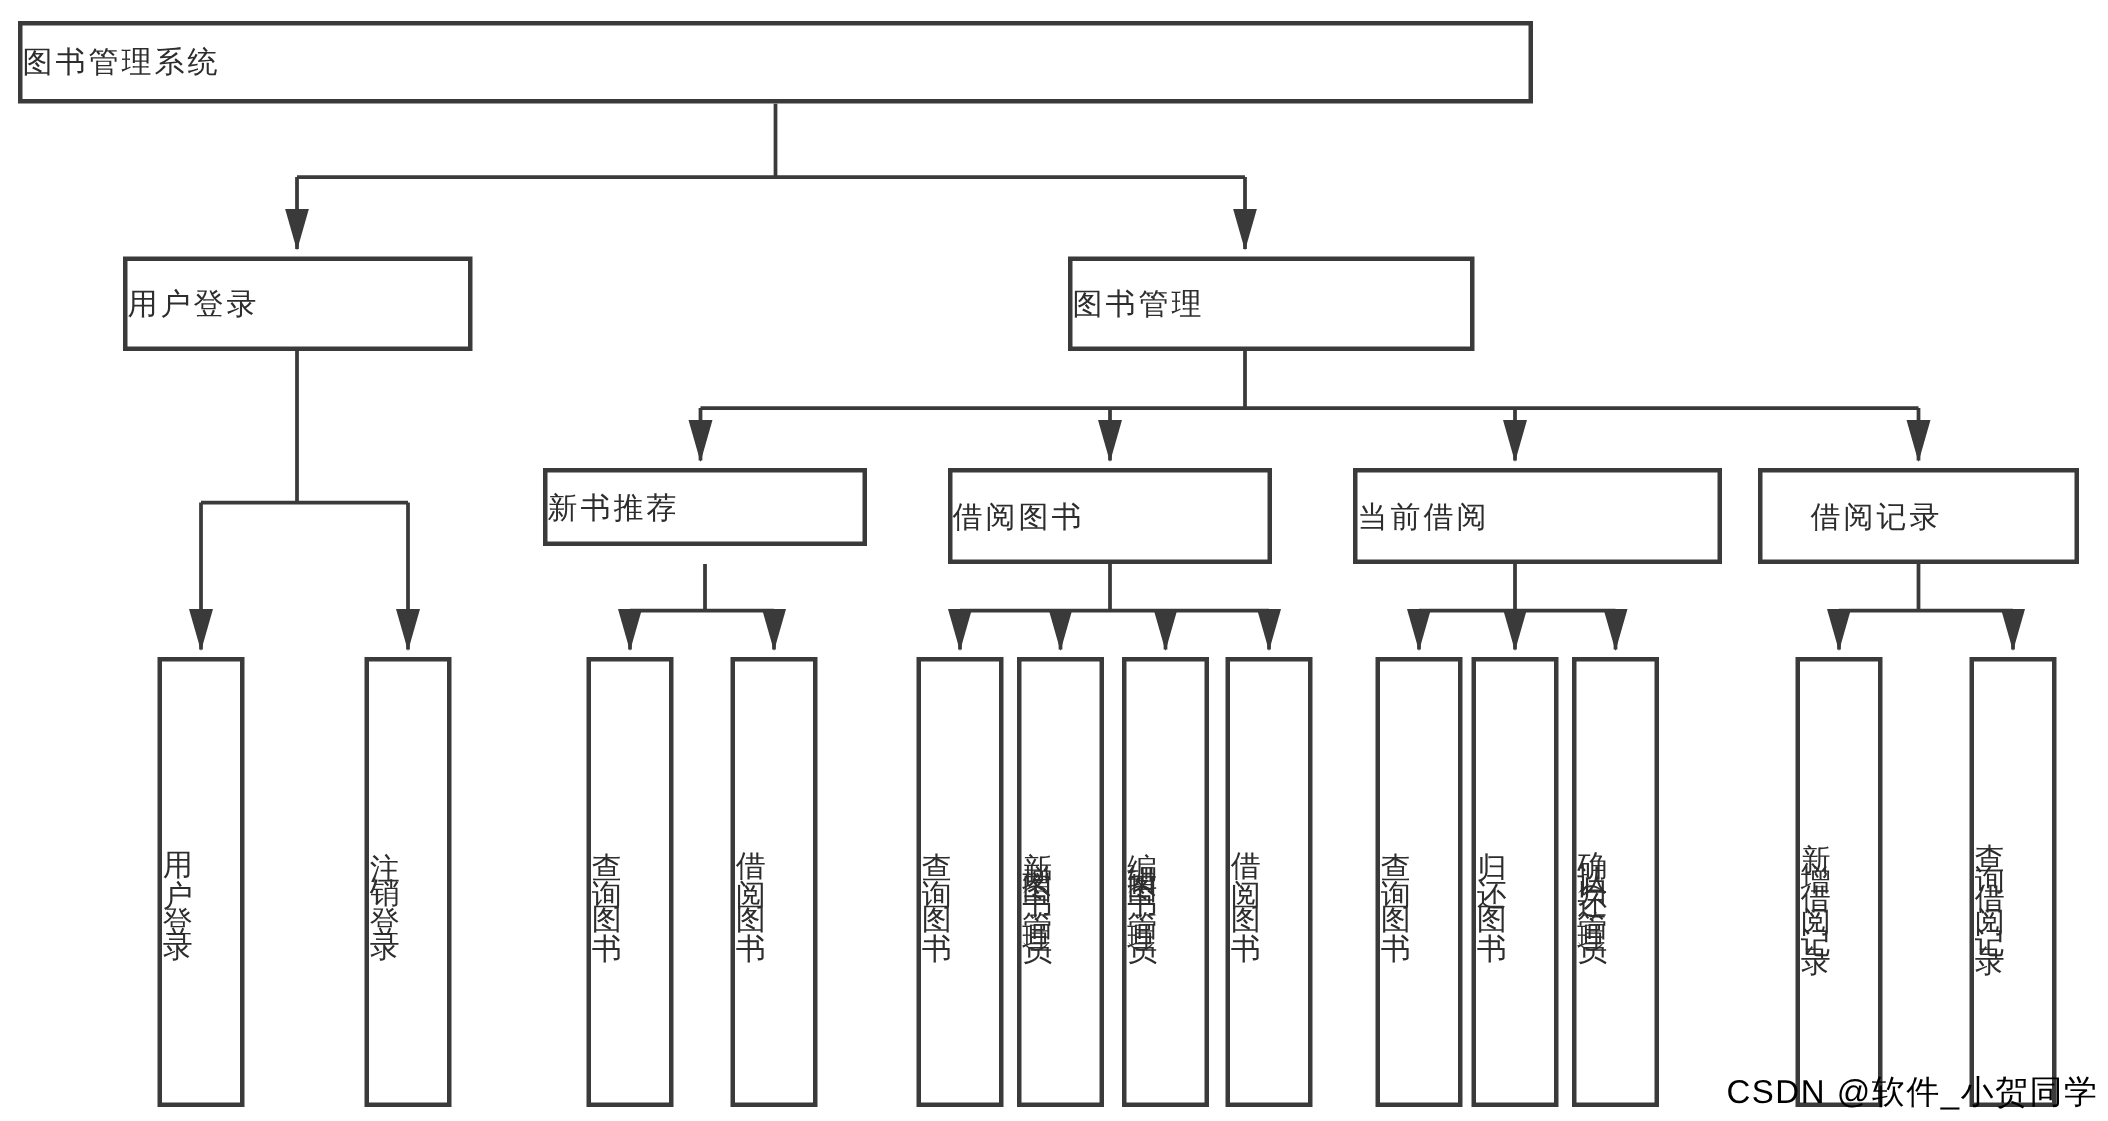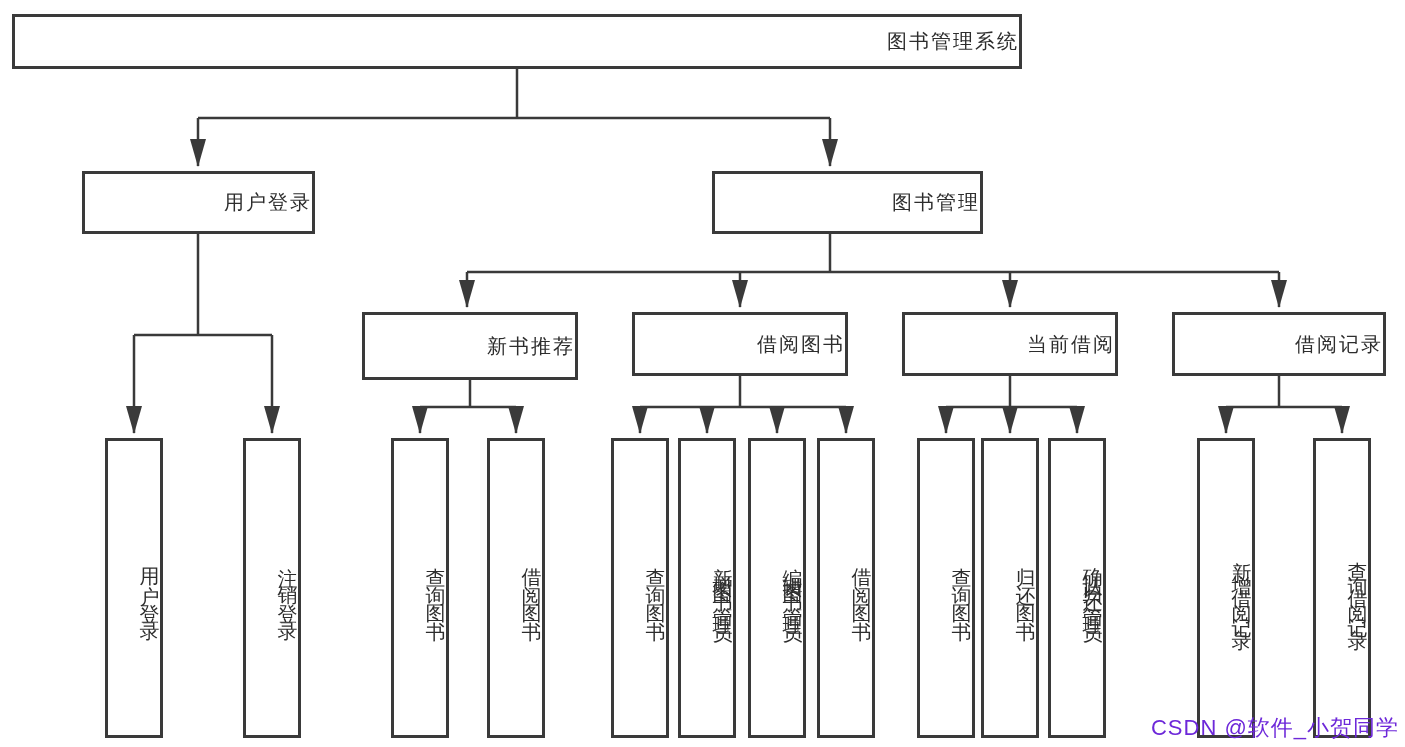--- a/index.html
+++ b/index.html
@@ -5,32 +5,32 @@
   html,body { margin:0; padding:0; background:#ffffff; }
   .canvas {
     position:relative; width:1405px; height:747px;
     background:#ffffff; overflow:hidden;
     font-family:"Liberation Sans", sans-serif;
   }
   svg.connectors { position:absolute; left:0; top:0; width:1405px; height:747px; }
   .box {
     position:absolute; box-sizing:border-box;
     border:3px solid #3a3a3a; background:#ffffff;
-    display:flex; align-items:center; justify-content:flex-end;
+    display:flex; align-items:center; justify-content:flex-start;
     color:#2d2d2d; font-size:20px; letter-spacing:2px;
     z-index:2;
   }
   .leaf { top:438px; width:58px; height:300px; }
   .v-label {
     writing-mode:vertical-rl; text-orientation:mixed;
     font-size:20px; line-height:1; color:#2d2d2d;
   }
   .watermark {
     position:absolute; right:6px; bottom:4px; z-index:6;
-    font-size:22px; color:#6d28d9; letter-spacing:1px;
+    font-size:22px; color:#000000; letter-spacing:1px;
   }
 </style>
 </head>
 <body>
 
 <div class="canvas">
 
   <svg class="connectors" viewBox="0 0 1405 747" xmlns="http://www.w3.org/2000/svg">
     <defs>
       <marker id="arrow" viewBox="0 0 28 18" refX="27" refY="9" markerWidth="28" markerHeight="18" markerUnits="userSpaceOnUse" orient="auto">
@@ -85,27 +85,27 @@
     <span>图书管理系统</span>
   </div>
 
   <div class="box" style="left:82px; top:171px; width:233px; height:63px;">
     <span>用户登录</span>
   </div>
   <div class="box" style="left:712px; top:171px; width:271px; height:63px;">
     <span>图书管理</span>
   </div>
 
-  <div class="box" style="left:362px; top:312px; width:216px; height:68px;">
+  <div class="box" style="left:362px; top:312px; width:216px; height:52px;">
     <span>新书推荐</span>
   </div>
   <div class="box" style="left:632px; top:312px; width:216px; height:64px;">
     <span>借阅图书</span>
   </div>
-  <div class="box" style="left:902px; top:312px; width:216px; height:64px;">
+  <div class="box" style="left:902px; top:312px; width:246px; height:64px;">
     <span>当前借阅</span>
   </div>
   <div class="box" style="left:1172px; top:312px; width:214px; height:64px;padding-left:32px;">
     <span>借阅记录</span>
   </div>
 
   <div class="box leaf" style="left:105px;">
     <span class="v-label" style="letter-spacing: 18px;">用户登录</span>
   </div>
   <div class="box leaf" style="left:243px;">

